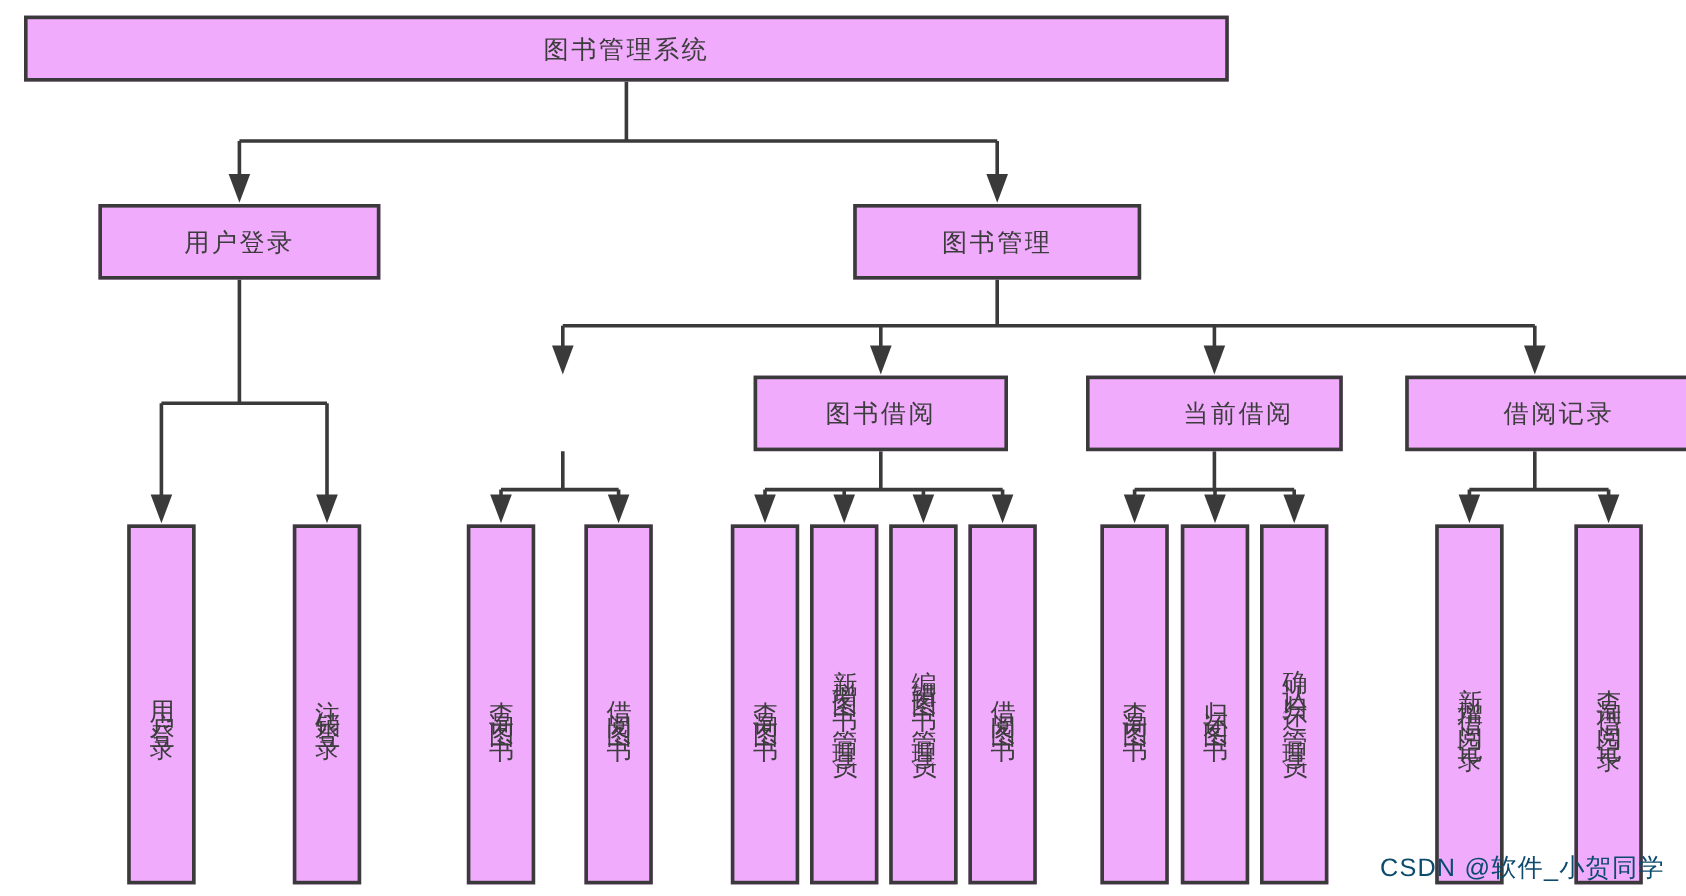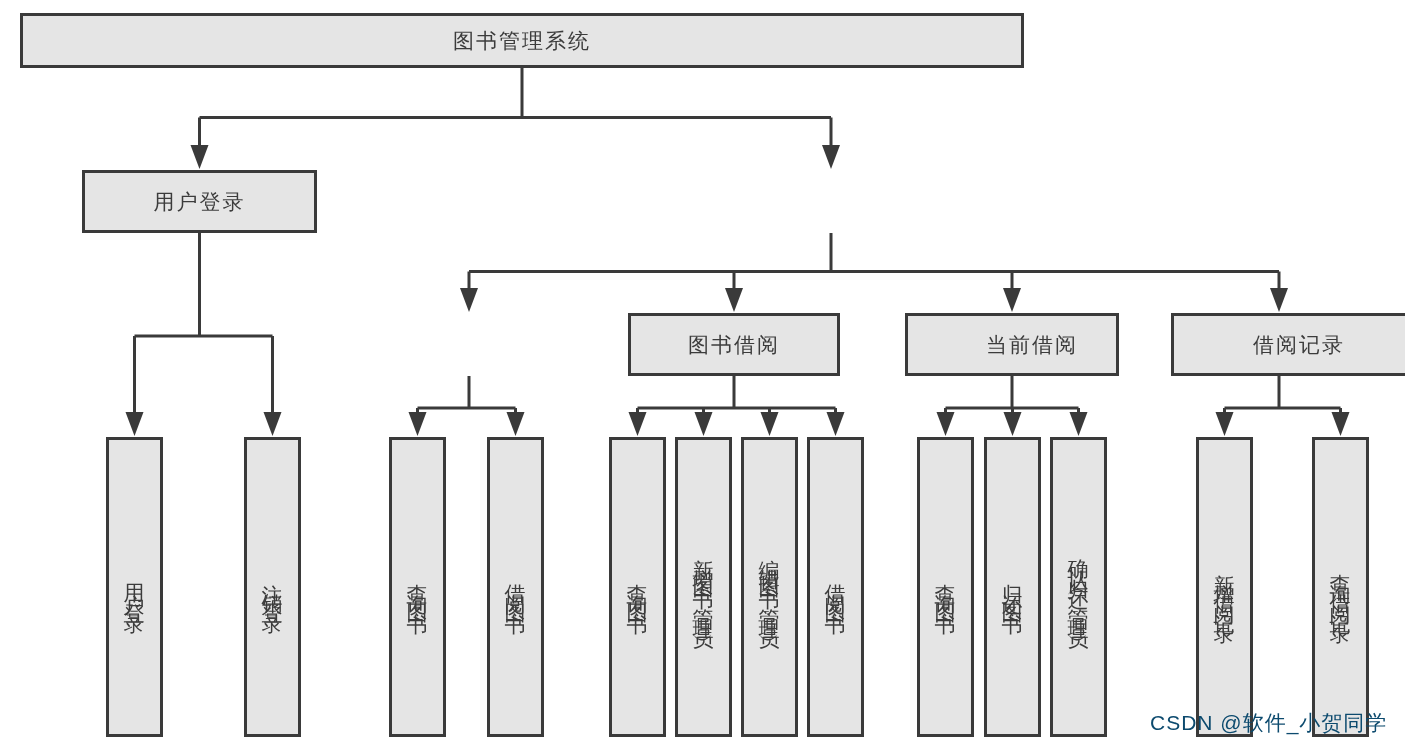--- a/index.html
+++ b/index.html
@@ -22,21 +22,21 @@
     stroke-width: 3;
   }
   .connectors polygon {
     fill: #3a3a3a;
     stroke: none;
   }
   .node {
     position: absolute;
     box-sizing: border-box;
     border: 3px solid #3a3a3a;
-    background: #e5e5e5;
+    background: #f0abfc;
     color: #3c3c3c;
     display: flex;
     align-items: center;
     justify-content: center;
     font-size: 21px;
     letter-spacing: 2px;
     text-align: center;
     white-space: nowrap;
   }
   .leaf {
@@ -131,20 +131,21 @@
     <g>
       <path d="M1279,376 V408 M1224.5,408 H1340.5 M1224.5,408 V414 M1340.5,408 V414"></path>
       <polygon points="1215.5,412 1233.5,412 1224.5,436"></polygon>
       <polygon points="1331.5,412 1349.5,412 1340.5,436"></polygon>
     </g>
   </svg>
 
   <div class="node n-root">图书管理系统</div>
 
   <div class="node n-login">用户登录</div>
+  <div class="node n-mgmt">图书管理</div>
 
   <div class="node n-bb">图书借阅</div>
   <div class="node n-cb">当前借阅</div>
   <div class="node n-br">借阅记录</div>
 
   <div class="node leaf l-1">用户登录</div>
   <div class="node leaf l-2">注销登录</div>
 
   <div class="node leaf l-3">查询图书</div>
   <div class="node leaf l-4">借阅图书</div>

